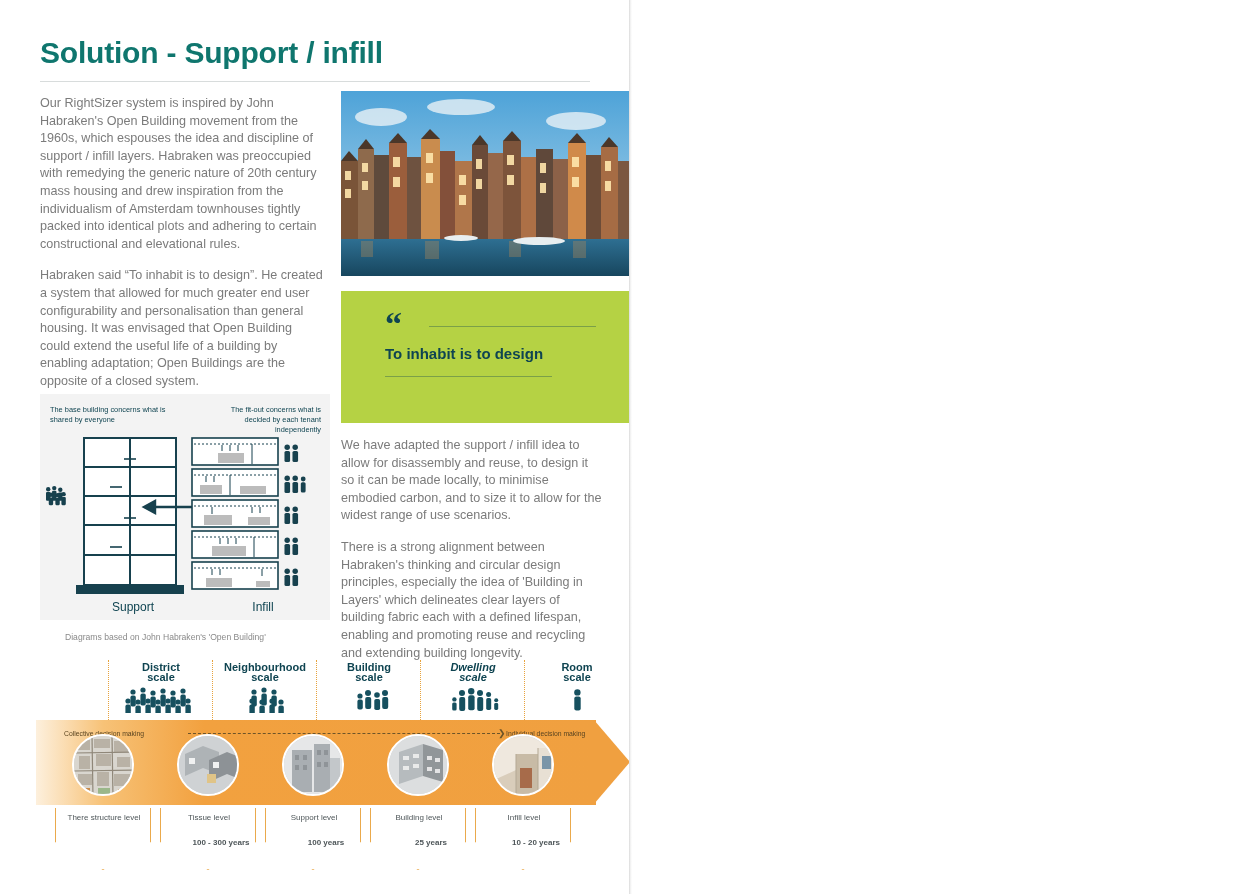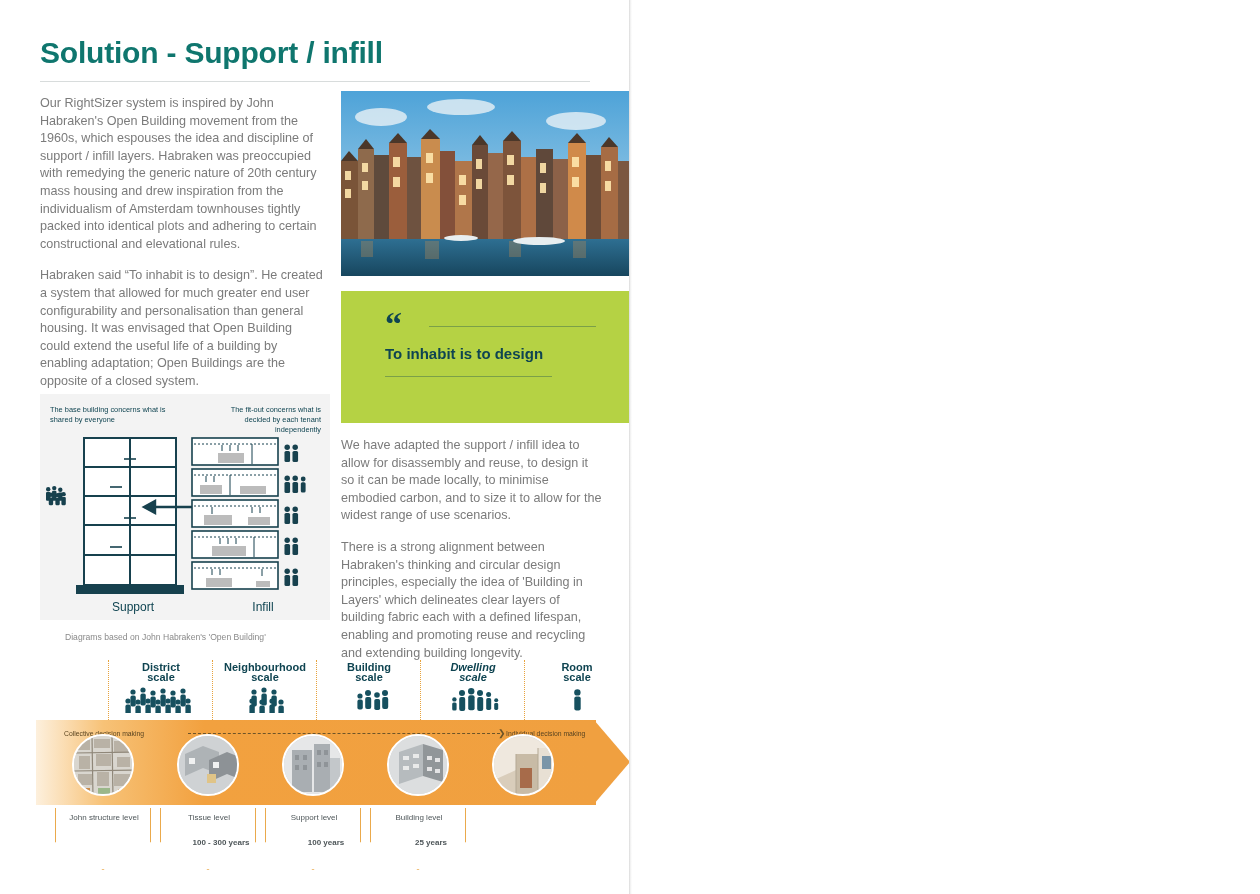--- a/index.html
+++ b/index.html
@@ -692,38 +692,43 @@
             <g stroke="#b3a894" stroke-width="1">
                 <line x1="22" y1="18" x2="22" y2="58"></line>
                 <line x1="44" y1="12" x2="44" y2="60"></line>
               </g>
           </svg>
         </div>
       </div>
 
       <div class="tl-chev" style="left:19px;">
         <div class="chev-fill"></div>
-        <div class="tl-chev-text">John structure level</div>
+        <div class="tl-chev-text">There structure level</div>
         <div class="tl-chev-years"></div>
       </div>
       <div class="tl-chev" style="left:124px;">
         <div class="chev-fill"></div>
         <div class="tl-chev-text">Tissue level</div>
         <div class="tl-chev-years">100 - 300 years</div>
       </div>
       <div class="tl-chev" style="left:229px;">
         <div class="chev-fill"></div>
         <div class="tl-chev-text">Support level</div>
         <div class="tl-chev-years">100 years</div>
       </div>
       <div class="tl-chev" style="left:334px;">
         <div class="chev-fill"></div>
         <div class="tl-chev-text">Building level</div>
         <div class="tl-chev-years">25 years</div>
       </div>
+      <div class="tl-chev" style="left:439px;">
+        <div class="chev-fill"></div>
+        <div class="tl-chev-text">Infill level</div>
+        <div class="tl-chev-years">10 - 20 years</div>
+      </div>
     </div>
   </div>
 
   <div class="gutter"></div>
 
   <div class="page page-right">
 
     
 
     

